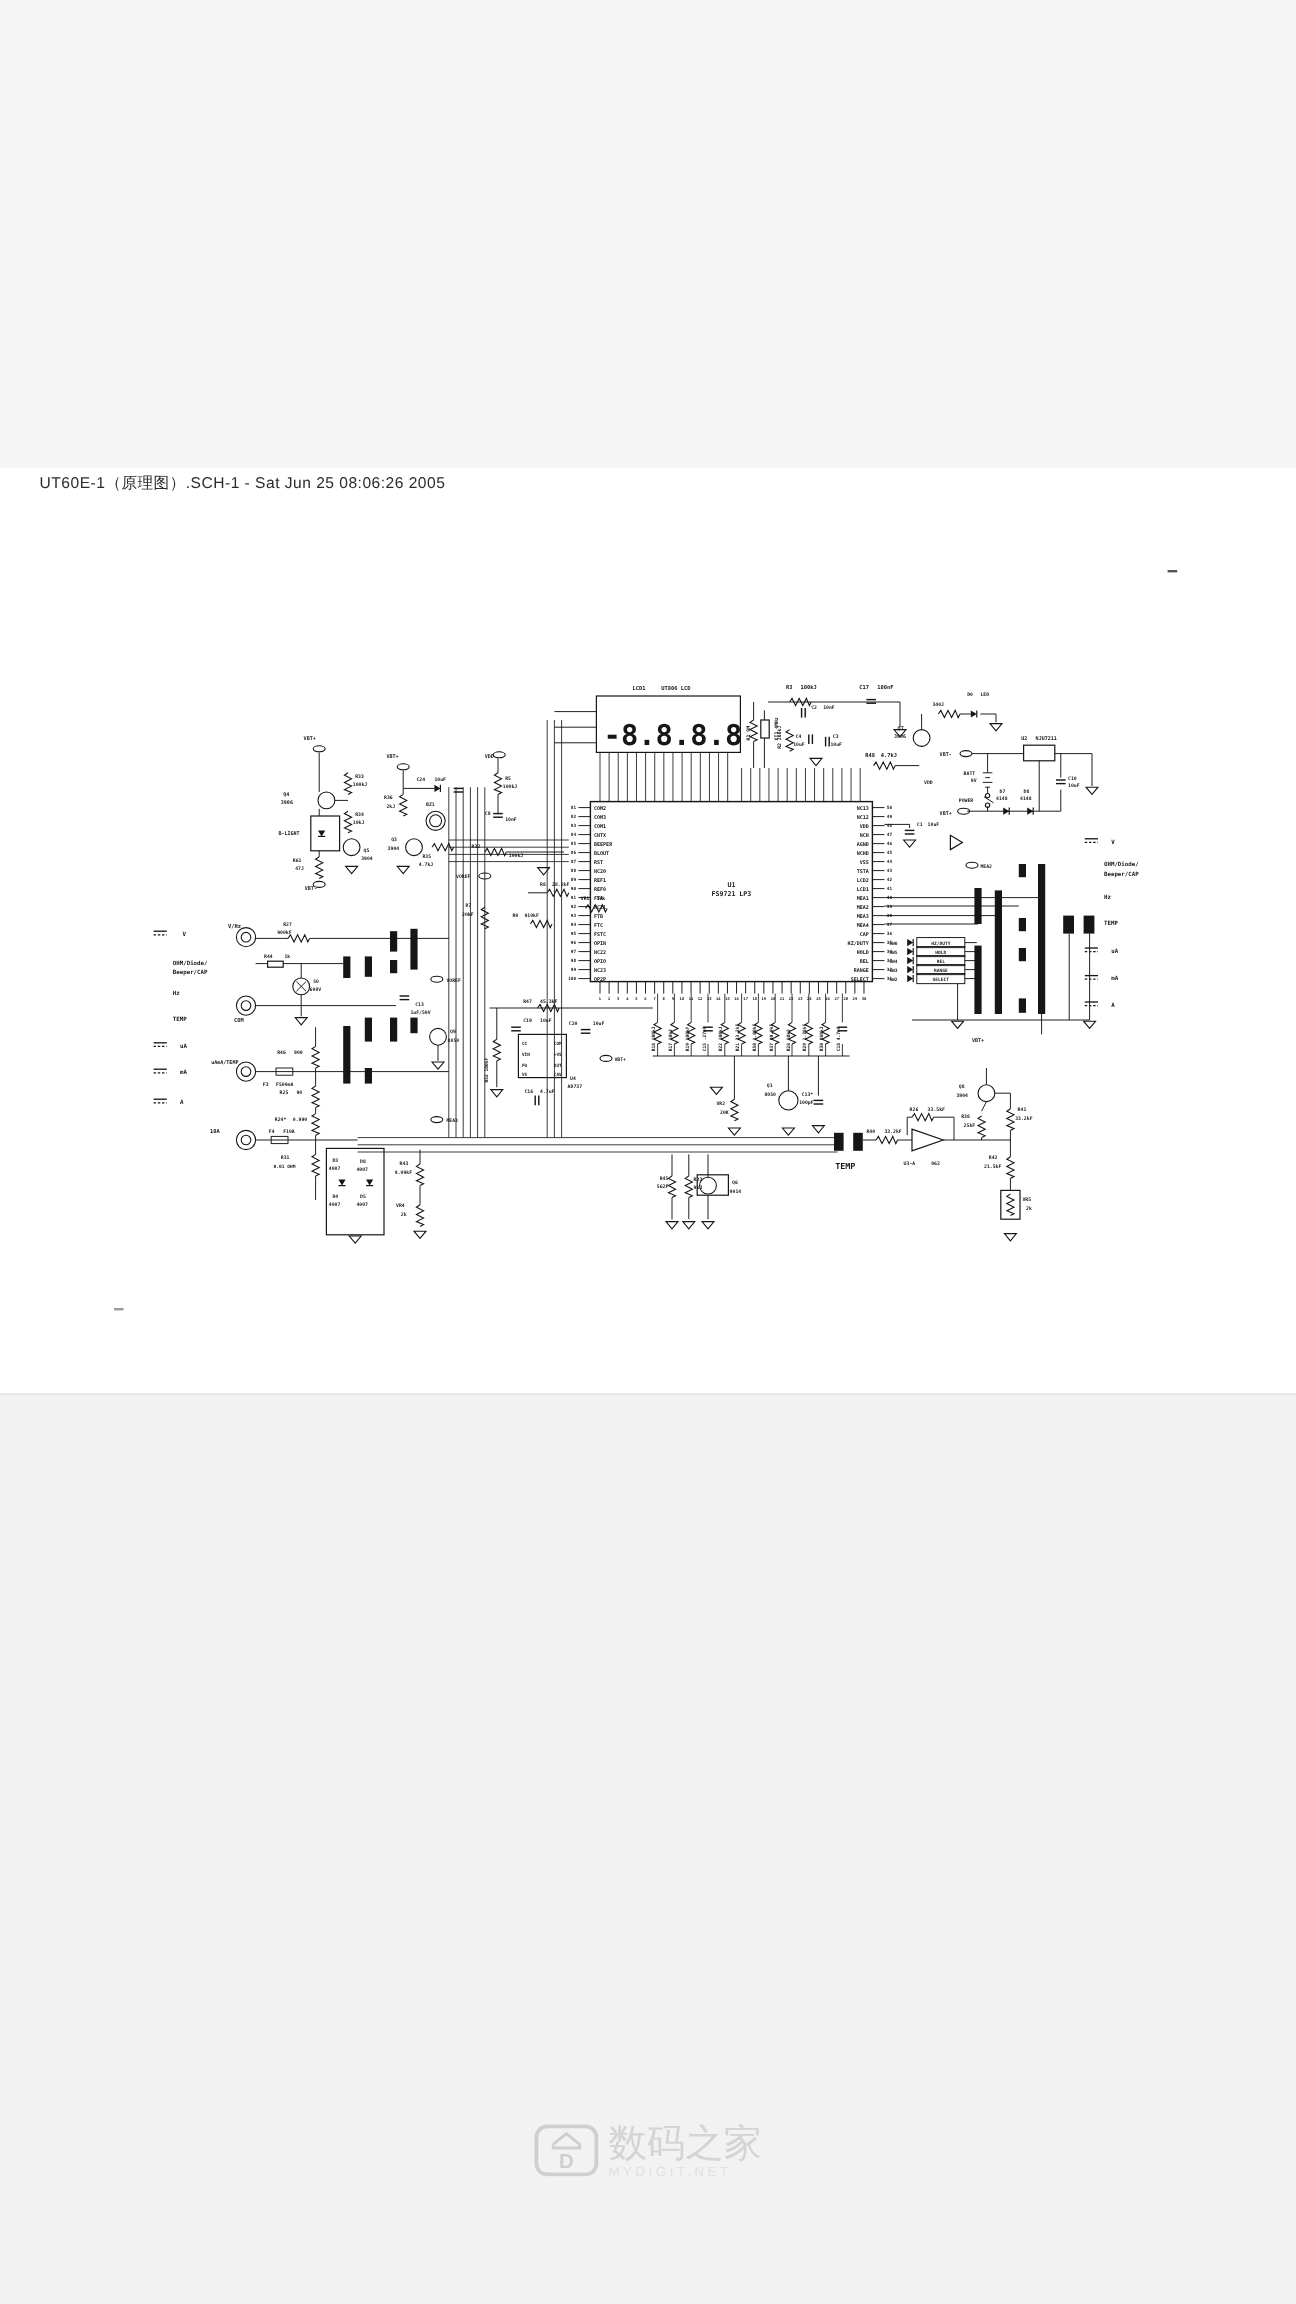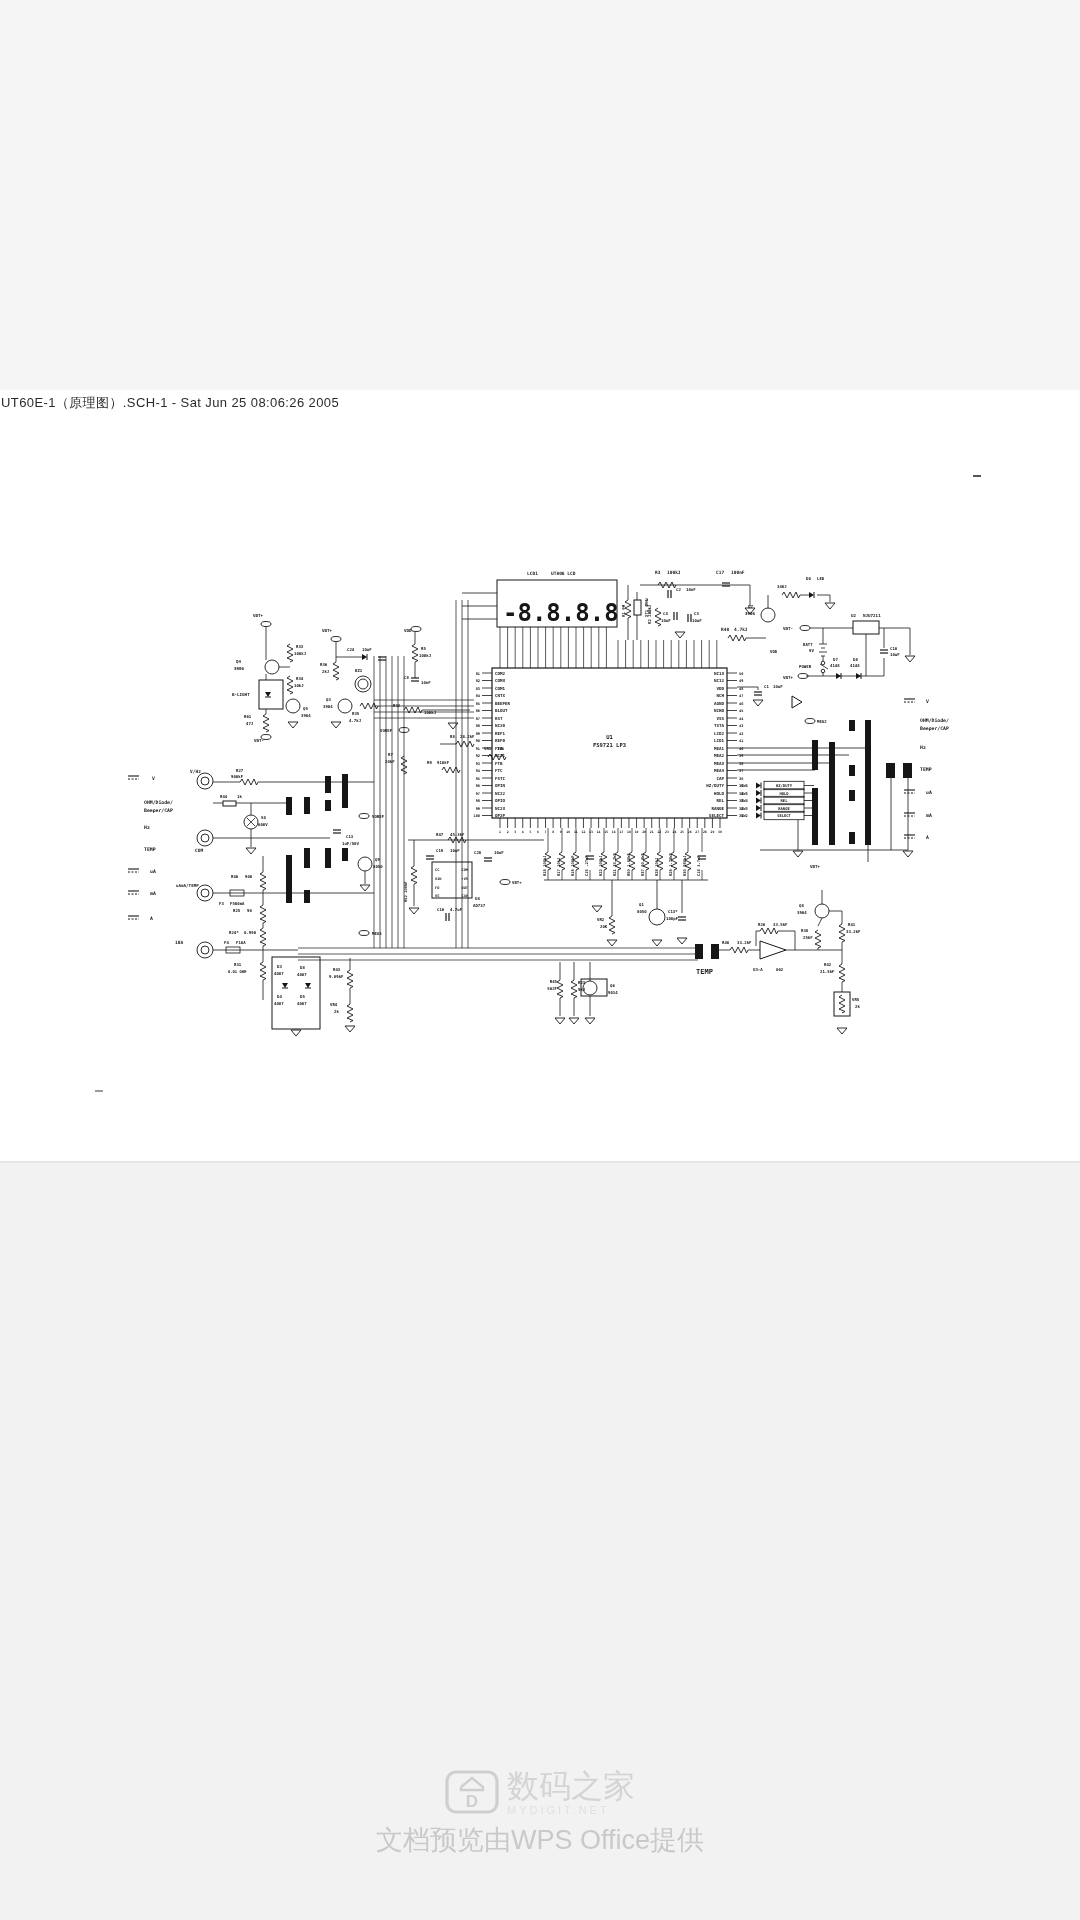--- a/index.html
+++ b/index.html
@@ -1,21 +1,21 @@
 <!DOCTYPE html>
 <html><head>
 <meta charset="utf-8">
 <style>
   html,body{margin:0;padding:0;background:#e9e9e9;}
   #page{position:relative;width:1080px;height:1920px;background:#f5f5f5;overflow:hidden;
         font-family:"Liberation Sans",sans-serif;}
   #doc{position:absolute;left:0;top:390px;width:1080px;height:771px;background:#ffffff;
        border-bottom:2px solid #e7e7e7;}
   #doc-title{position:absolute;left:1px;top:394px;font-size:13px;letter-spacing:.4px;color:#2b2b2b;
-       font-family:"Liberation Sans",sans-serif;white-space:nowrap;}
+       font-family:"Liberation Sans",sans-serif;white-space:nowrap;padding-left:32px;}
   #schematic-svg{position:absolute;left:0;top:0;width:1080px;height:1920px;}
   #footer-area{position:absolute;left:0;top:1163px;width:1080px;height:757px;background:#f2f2f2;}
   #watermark{position:absolute;left:0;top:1770px;width:1080px;text-align:center;}
   #wm-row{display:flex;align-items:flex-start;justify-content:center;gap:8px;}
   #wm-textcol{text-align:left;}
   #wm-brand{font-size:32px;line-height:32px;color:#d4d4d4;font-weight:normal;
        font-family:"Liberation Sans",sans-serif;}
   #wm-site{font-size:11px;letter-spacing:3px;color:#e0e0e0;margin-top:2px;
        font-family:"Liberation Sans",sans-serif;}
   #wm-caption{margin-top:6px;font-size:27px;color:#c9c9c9;font-family:"Liberation Sans",sans-serif;}
@@ -814,15 +814,14 @@
       <svg width="54" height="44" viewBox="0 0 54 44">
         <rect x="2" y="2" width="50" height="40" rx="9" fill="none" stroke="#cfcfcf" stroke-width="3.2"></rect>
         <polyline points="16,17 27,8 38,17 38,20 16,20 16,17" fill="none" stroke="#cfcfcf" stroke-width="2.4"></polyline>
         <text x="27" y="37" text-anchor="middle" style="font-family:'Liberation Sans',sans-serif;font-size:17px;font-weight:bold;fill:#cfcfcf;">D</text>
       </svg>
       <div id="wm-textcol">
         <div id="wm-brand">数码之家</div>
         <div id="wm-site">MYDIGIT.NET</div>
       </div>
     </div>
-    <div id="wm-caption">文档预览由WPS Office提供</div>
   </div>
 </div>
 
 </body></html>

